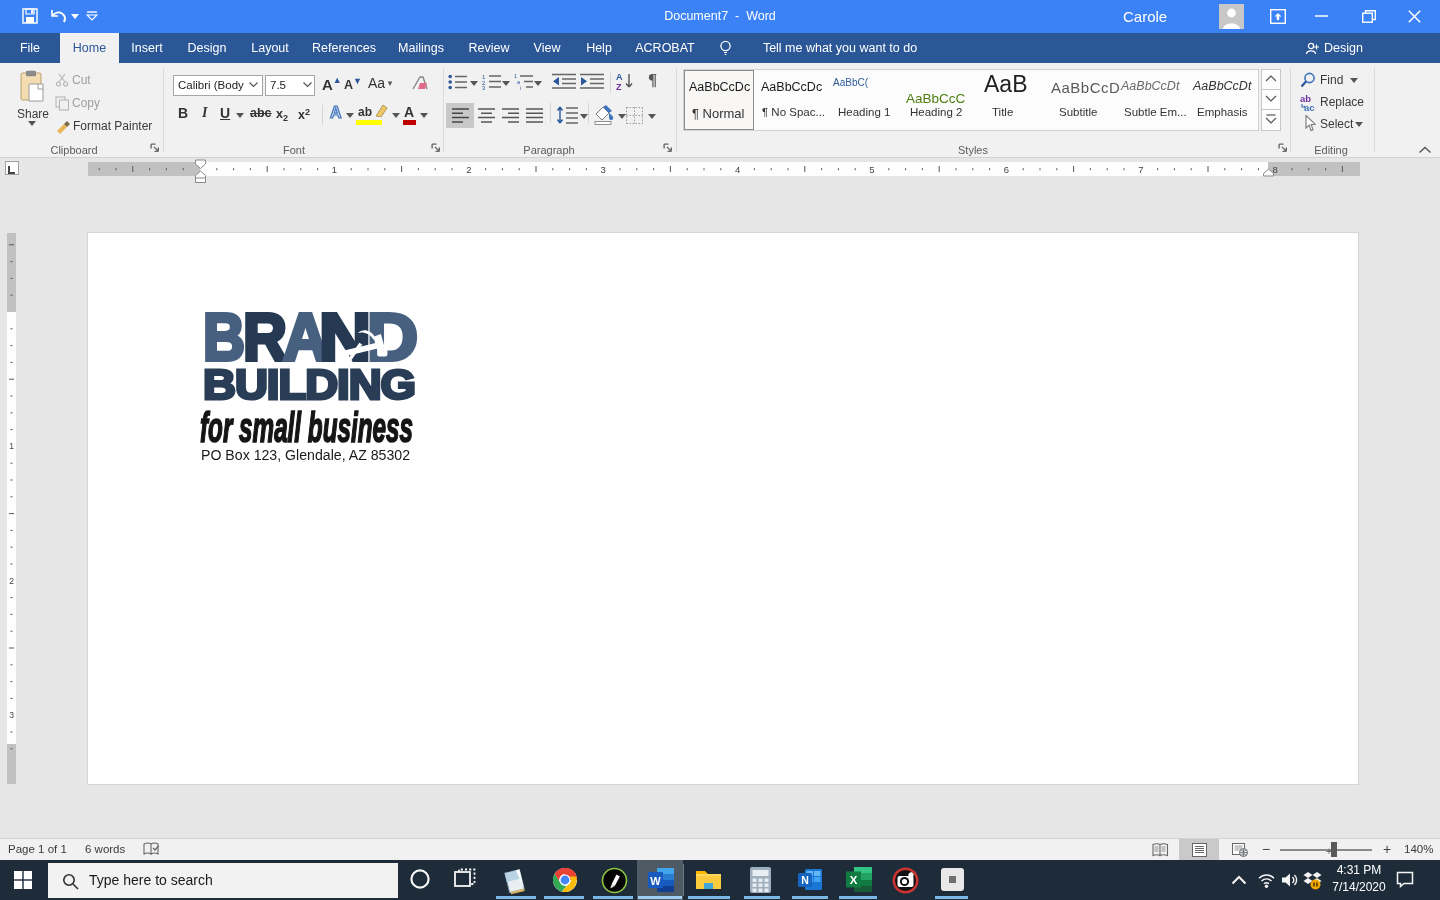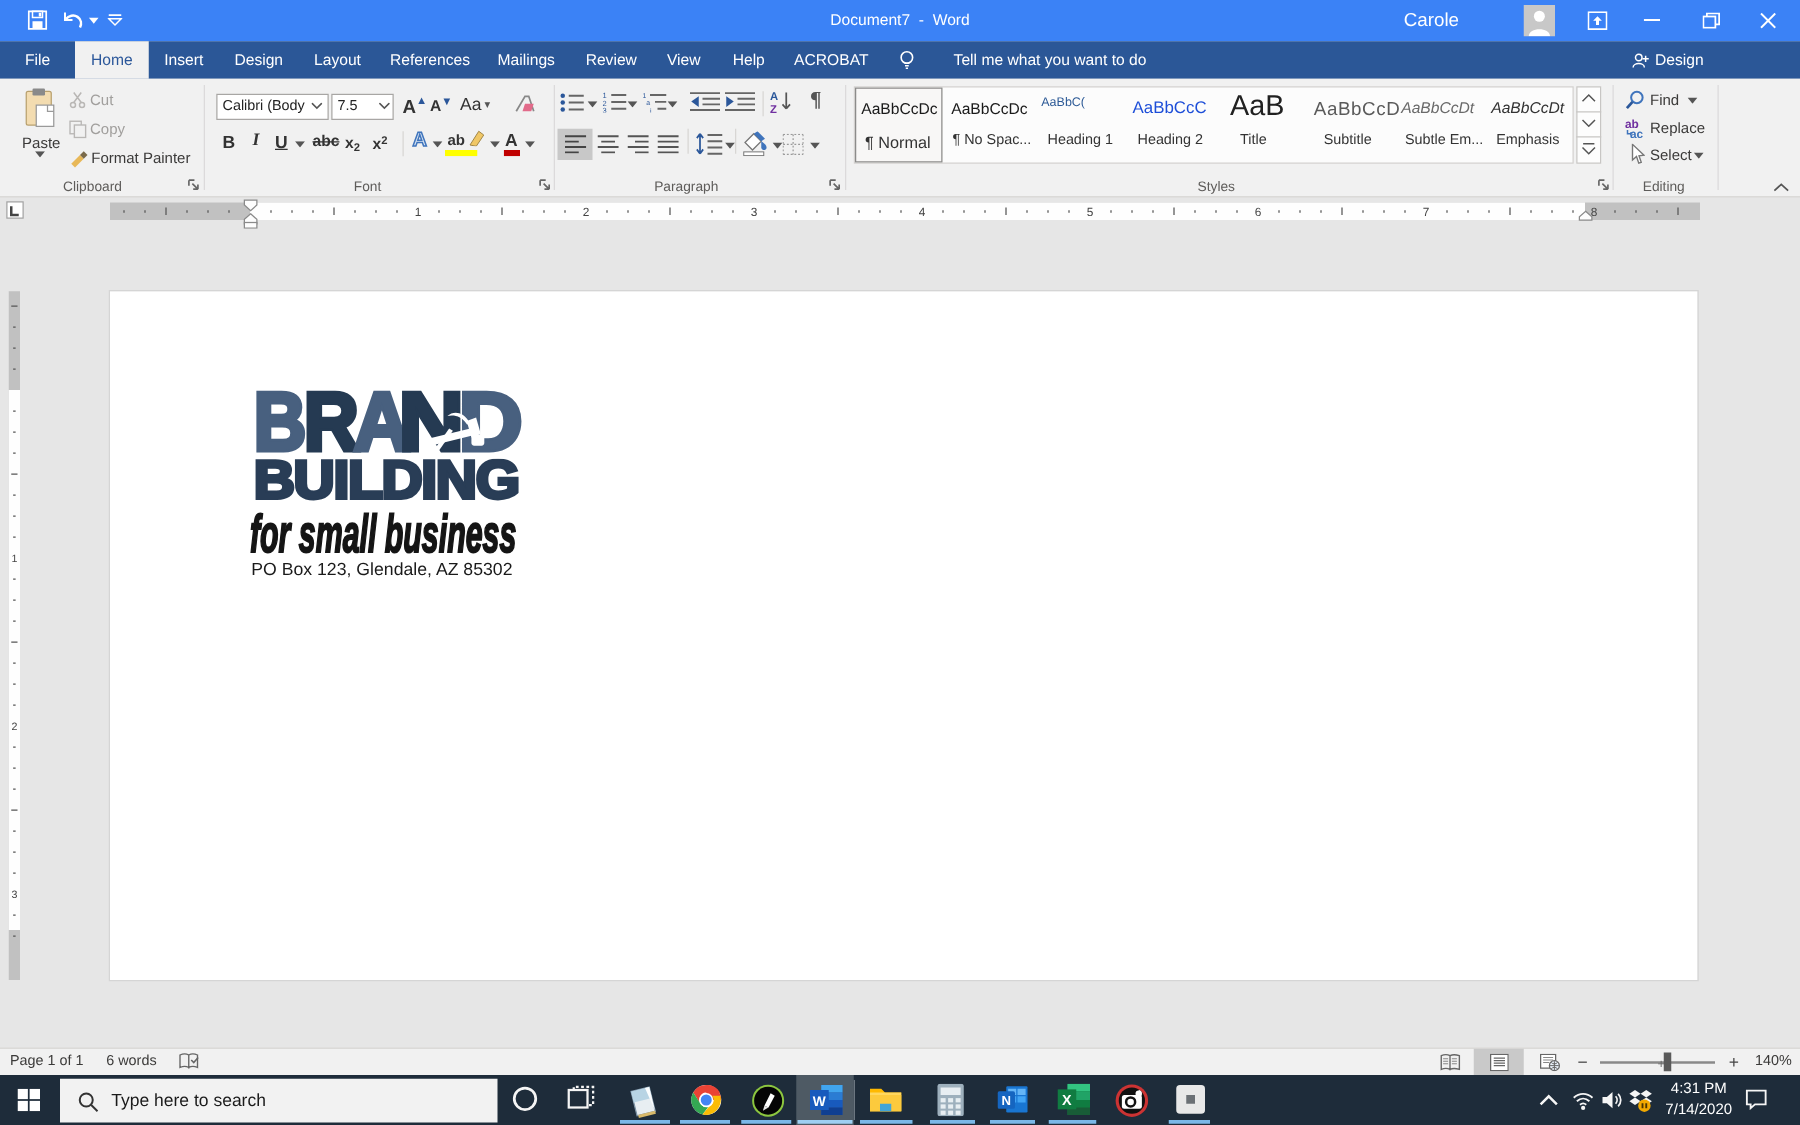--- a/index.html
+++ b/index.html
@@ -140,21 +140,21 @@
       <path d="M1.5 6.5 L7 1.5 L12.5 6.5" fill="none" stroke="#555" stroke-width="1.4"></path>
     </svg>
 
   <svg class="abs" style="left:19px;top:7px" width="28" height="32" viewBox="0 0 28 32">
       <rect x="2" y="3" width="20" height="27" rx="1.5" fill="#f3dcb0" stroke="#b8a06e" stroke-width="1"></rect>
       <rect x="7" y="0.8" width="10" height="5.5" rx="1" fill="#8a8a8a"></rect>
       <path d="M10 14 H24 V31 H10 Z" fill="#fff" stroke="#9a9a9a" stroke-width="1"></path>
       <path d="M19 14 V19 H24" fill="none" stroke="#9a9a9a" stroke-width="1"></path>
       <path d="M19 14 L24 19" fill="#e8e8e8"></path>
     </svg>
-  <div class="abs ribtxt" style="left:14px;top:44px;width:38px;text-align:center">Paste</div>
+  <div class="abs ribtxt" style="left:14px;top:44px;width:38px;text-align:center">Share</div>
   <svg class="abs" style="left:28px;top:58px" width="8" height="5" viewBox="0 0 8 5">
       <path d="M0 0h8L4 5z" fill="#555"></path>
     </svg>
   <svg class="abs" style="left:55px;top:10px" width="15" height="14" viewBox="0 0 15 14">
       <g stroke="#b9b7b5" stroke-width="1.2" fill="none">
         <path d="M4 1 L10 9 M10 1 L4 9"></path>
         <circle cx="3.4" cy="11" r="2"></circle>
         <circle cx="10.6" cy="11" r="2"></circle>
       </g>
     </svg>
@@ -327,21 +327,21 @@
     </svg>
 
   <div class="abs" style="left:683px;top:6px;width:576px;height:62px;background:#fcfcfc;border:1px solid #d2d0ce"></div>
   <div class="abs" style="left:684px;top:7px;width:70px;height:60px;background:#f8f7f6;border:1.5px solid #8c8b8a"></div>
   <div class="abs" style="left:689px;top:17px;font-size:12.5px;color:#1a1a1a">AaBbCcDc</div>
   <div class="abs" style="left:692px;top:43px;font-size:13px;color:#333">¶ Normal</div>
   <div class="abs" style="left:761px;top:17px;font-size:12.5px;color:#1a1a1a">AaBbCcDc</div>
   <div class="abs" style="left:762px;top:43px;font-size:11.5px;color:#333">¶ No Spac...</div>
   <div class="abs" style="left:833px;top:14px;font-size:10px;color:#2e5b97">AaBbC(</div>
   <div class="abs" style="left:838px;top:43px;font-size:11.5px;color:#333">Heading 1</div>
-  <div class="abs" style="left:906px;top:15px;font-size:13.5px;color:#1d4ed8">AaBbCcC</div>
+  <div class="abs" style="left:906px;top:28px;font-size:13.5px;color:#4d7c0f">AaBbCcC</div>
   <div class="abs" style="left:910px;top:43px;font-size:11.5px;color:#333">Heading 2</div>
   <div class="abs" style="left:984px;top:8px;font-size:23px;color:#212121;font-weight:400">AaB</div>
   <div class="abs" style="left:992px;top:43px;font-size:11.5px;color:#333">Title</div>
   <div class="abs" style="left:1051px;top:16px;font-size:15px;color:#5a5a5a;letter-spacing:0.5px">AaBbCcD</div>
   <div class="abs" style="left:1059px;top:43px;font-size:11.5px;color:#333">Subtitle</div>
   <div class="abs" style="left:1121px;top:16px;font-size:12.5px;font-style:italic;color:#6a6a6a">AaBbCcDt</div>
   <div class="abs" style="left:1124px;top:43px;font-size:11.5px;color:#333">Subtle Em...</div>
   <div class="abs" style="left:1193px;top:16px;font-size:12.5px;font-style:italic;color:#333">AaBbCcDt</div>
   <div class="abs" style="left:1197px;top:43px;font-size:11.5px;color:#333">Emphasis</div>
   <div class="abs" style="left:1261px;top:6px;width:20px;height:62px;background:#fdfdfd;border:1px solid #c8c6c4"></div>

